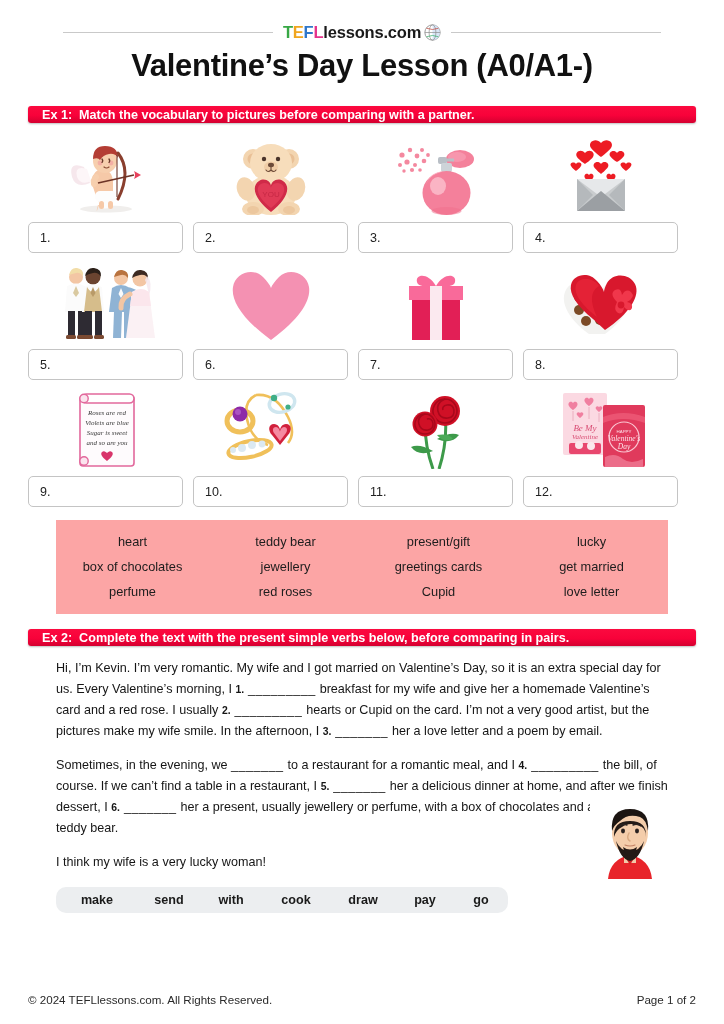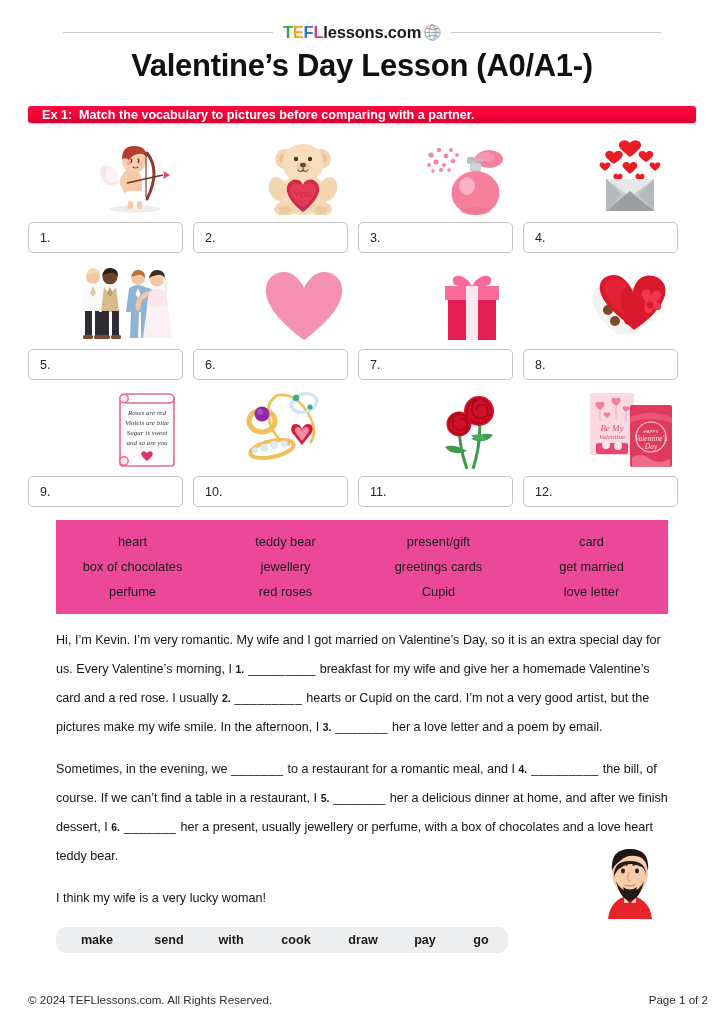--- a/index.html
+++ b/index.html
@@ -52,53 +52,53 @@
     font-size: 12.6px;
     font-weight: bold;
     box-shadow: 0 1px 2px rgba(0,0,0,.25);
   }
   .exbanner .exno { margin-right: 7px; }
 
   
   .grid { margin-top: 14px; }
   .grow { display: flex; gap: 10px; }
   .cell { width: 155px; display: flex; flex-direction: column; align-items: center; }
-  .pic { height: 78px; width: 100%; display: flex; align-items: flex-end; justify-content: flex-end; }
+  .pic { height: 78px; width: 100%; display: flex; align-items: flex-end; justify-content: center; }
   .pic svg { display: block; }
   .ansbox {
     width: 100%; height: 31px; margin-top: 7px;
     border: 1px solid #c4c4c4; border-radius: 5px;
     background: #fff;
     display: flex; align-items: center;
     padding-left: 11px;
     font-size: 12.5px; color: #222;
   }
   .rowgap { height: 11px; }
 
   
   .wordbank {
     margin: 13px 28px 0 28px;
-    background: #ec4899;
+    background: #fca5a5;
     padding: 9px 0 10px 0;
   }
   .wb-row { display: flex; }
   .wb-cell {
     flex: 1 1 25%;
     text-align: center;
     font-size: 12.8px;
     color: #1d1d1d;
     padding: 5px 2px;
   }
 
   
   .reading { margin: 12px 28px 0 28px; position: relative; }
   .reading p {
     margin: 0 0 13px 0;
     font-size: 12.6px;
-    line-height: 29px;
+    line-height: 21px;
     color: #151515;
     text-align: left;
   }
   .reading p:last-child { margin-bottom: 0; }
   .gapnum { font-size: 10.4px; font-weight: bold; }
   .gap { letter-spacing: 0.5px; }
 
   .avatar {
     position: absolute;
     right: -2px;
@@ -117,21 +117,21 @@
     border-radius: 10px;
   }
   .verb {
     font-size: 12.6px; font-weight: bold; color: #1a1a1a;
     text-align: center;
   }
 
   
   .footer {
     position: absolute;
-    left: 28px; right: 16px; bottom: 18px;
+    left: 28px; right: 28px; bottom: 18px;
     display: flex; justify-content: space-between;
     font-size: 11.6px; color: #2a2a2a;
   }
 </style>
 </head>
 <body>
 
 <div class="page">
 
   <div class="brandbar">
@@ -474,36 +474,40 @@
           </div>
       </div>
     </div>
   </div>
 
   <div class="wordbank">
     <div class="wb-row">
       <div class="wb-cell">heart</div>
       <div class="wb-cell">teddy bear</div>
       <div class="wb-cell">present/gift</div>
-      <div class="wb-cell">card</div>
+      <div class="wb-cell">lucky</div>
     </div>
     <div class="wb-row">
       <div class="wb-cell">box of chocolates</div>
       <div class="wb-cell">jewellery</div>
       <div class="wb-cell">greetings cards</div>
       <div class="wb-cell">get married</div>
     </div>
     <div class="wb-row">
       <div class="wb-cell">perfume</div>
       <div class="wb-cell">red roses</div>
       <div class="wb-cell">Cupid</div>
       <div class="wb-cell">love letter</div>
     </div>
   </div>
 
+  <div class="exbanner" style="margin-top:15px">
+    <span class="exno">Ex 2:</span>
+    <span>Complete the text with the present simple verbs below, before comparing in pairs.</span>
+  </div>
 
   <div class="reading">
     <p><span>Hi, I’m Kevin. I’m very romantic. My wife and I got married on Valentine’s Day, so it is an extra special day for us. Every Valentine’s morning, I </span><span class="gapnum">1.</span><span class="gap"> _________ </span><span>breakfast for my wife and give her a homemade Valentine’s card and a red rose. I usually </span><span class="gapnum">2.</span><span class="gap"> _________ </span><span>hearts or Cupid on the card. I’m not a very good artist, but the pictures make my wife smile. In the afternoon, I </span><span class="gapnum">3.</span><span class="gap"> _______ </span><span>her a love letter and a poem by email.</span></p>
     <p><span>Sometimes, in the evening, we </span><span class="gap">_______ </span><span>to a restaurant for a romantic meal, and I </span><span class="gapnum">4.</span><span class="gap"> _________ </span><span>the bill, of course. If we can’t find a table in a restaurant, I </span><span class="gapnum">5.</span><span class="gap"> _______ </span><span>her a delicious dinner at home, and after we finish dessert, I </span><span class="gapnum">6.</span><span class="gap"> _______ </span><span>her a present, usually jewellery or perfume, with a box of chocolates and a love heart teddy bear.</span></p>
     <p><span>I think my wife is a very lucky woman!</span></p>
     <span class="avatar">
       <svg width="80" height="82" viewBox="0 0 80 82">
         <rect x="0" y="0" width="80" height="82" fill="#ffffff"></rect>
         <path d="M18 82 q2 -20 22 -24 q20 4 22 24 z" fill="#e8242a"></path>
         <path d="M34 58 q6 6 12 0 l0 8 l-12 0 z" fill="#f2c9a8"></path>

